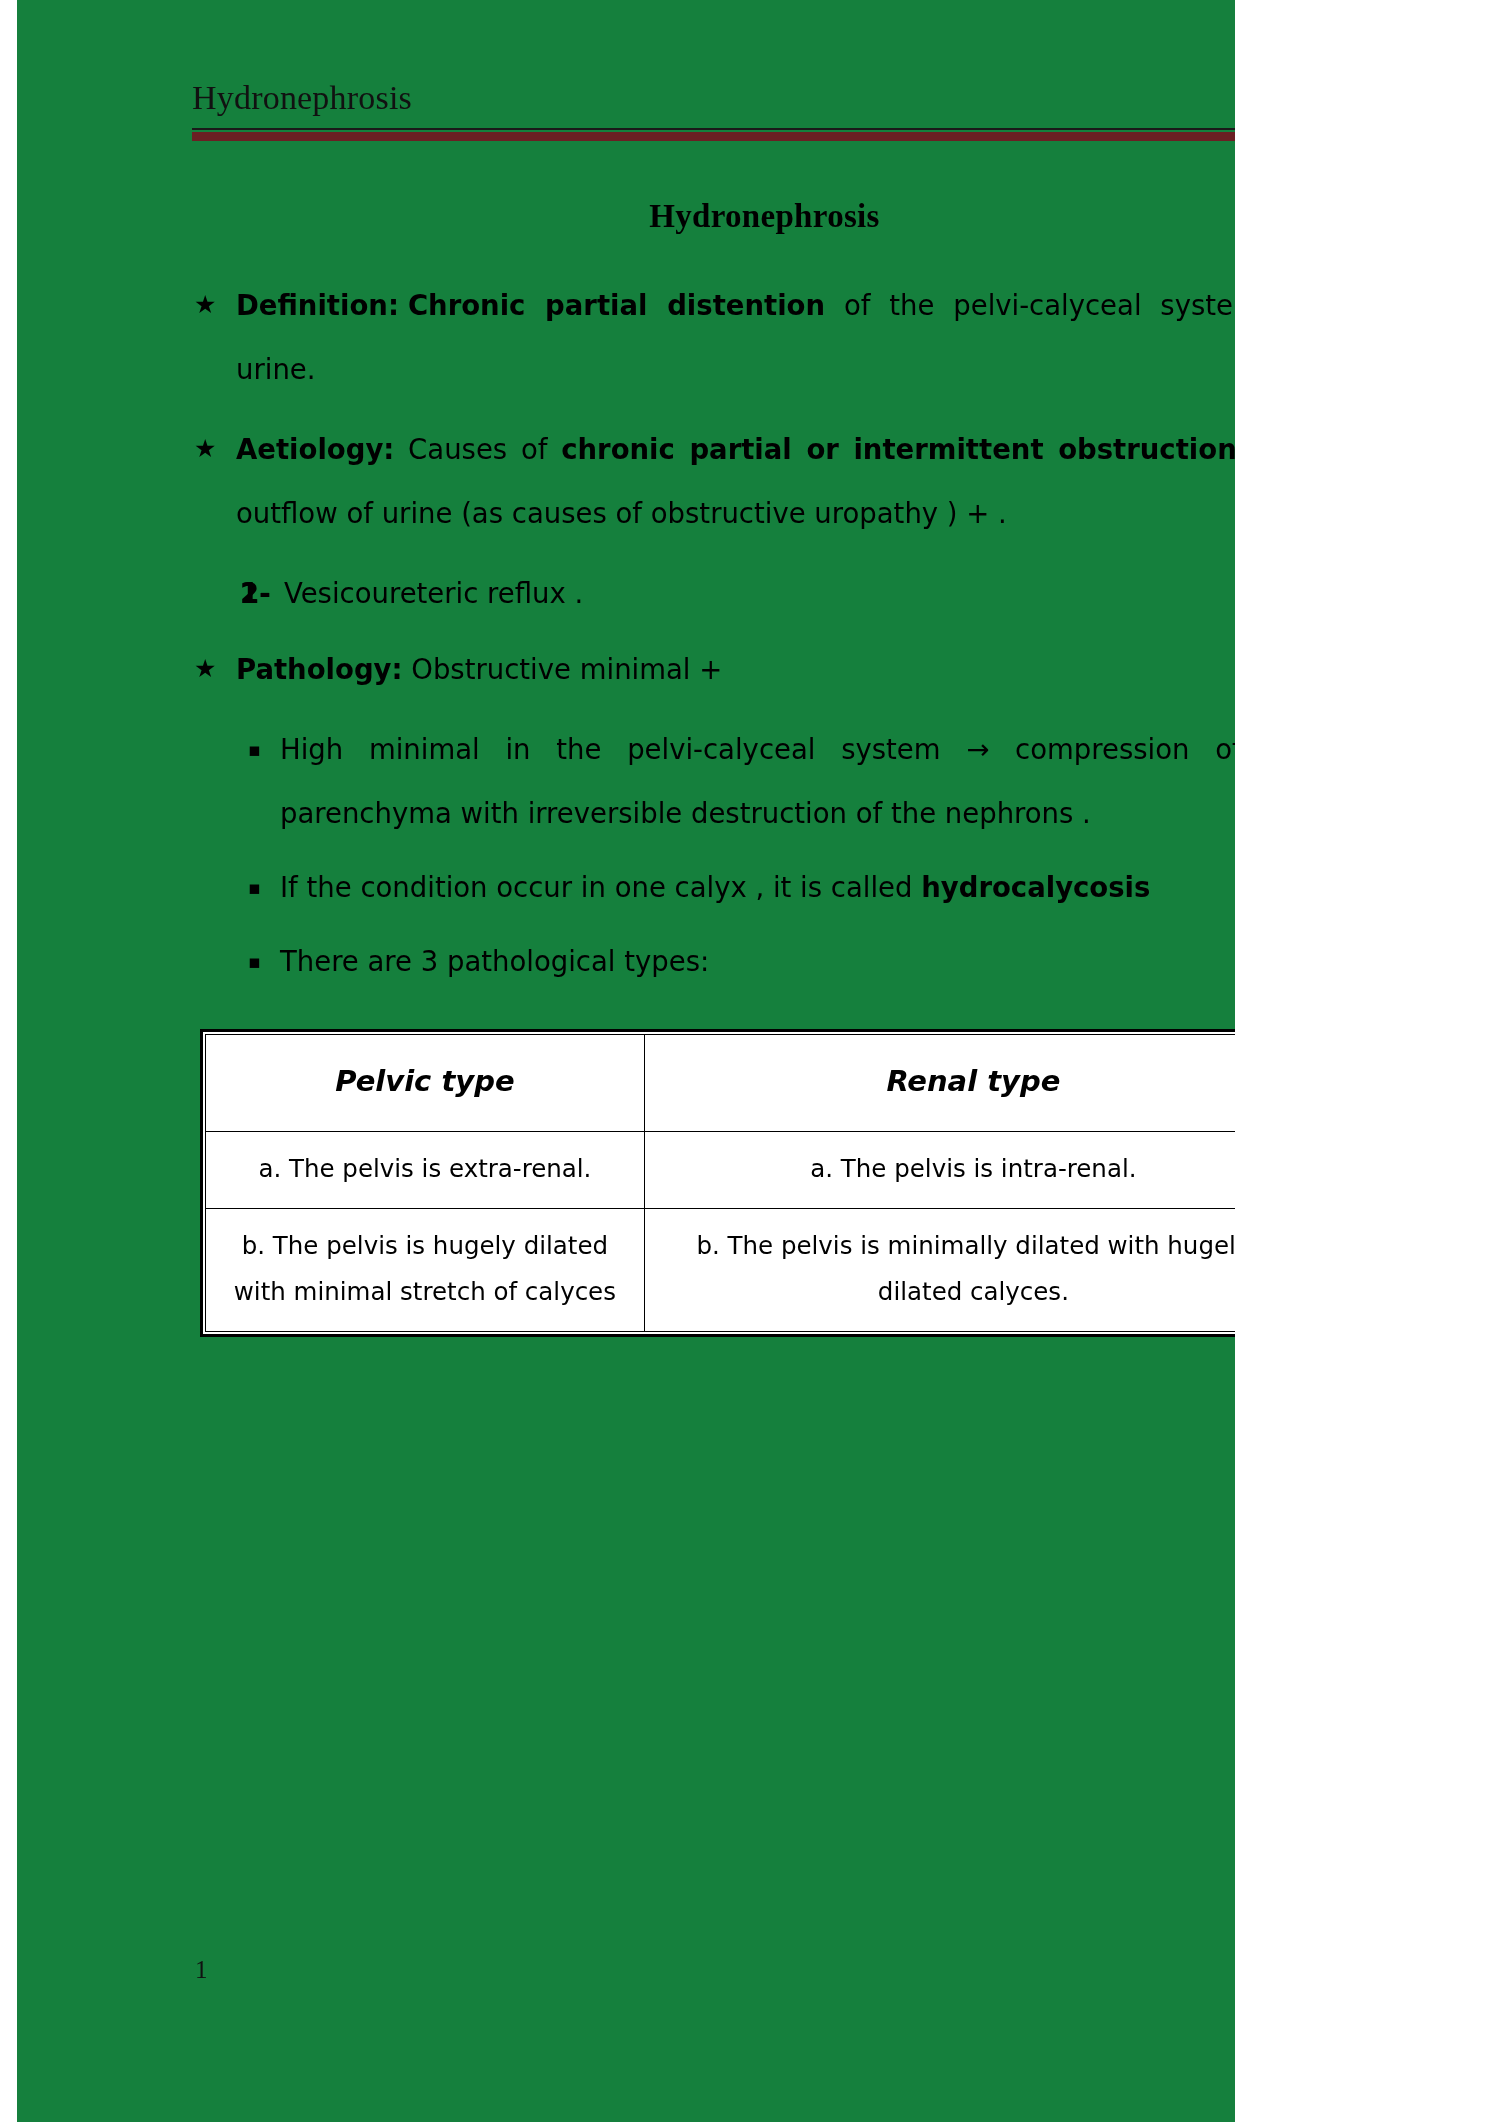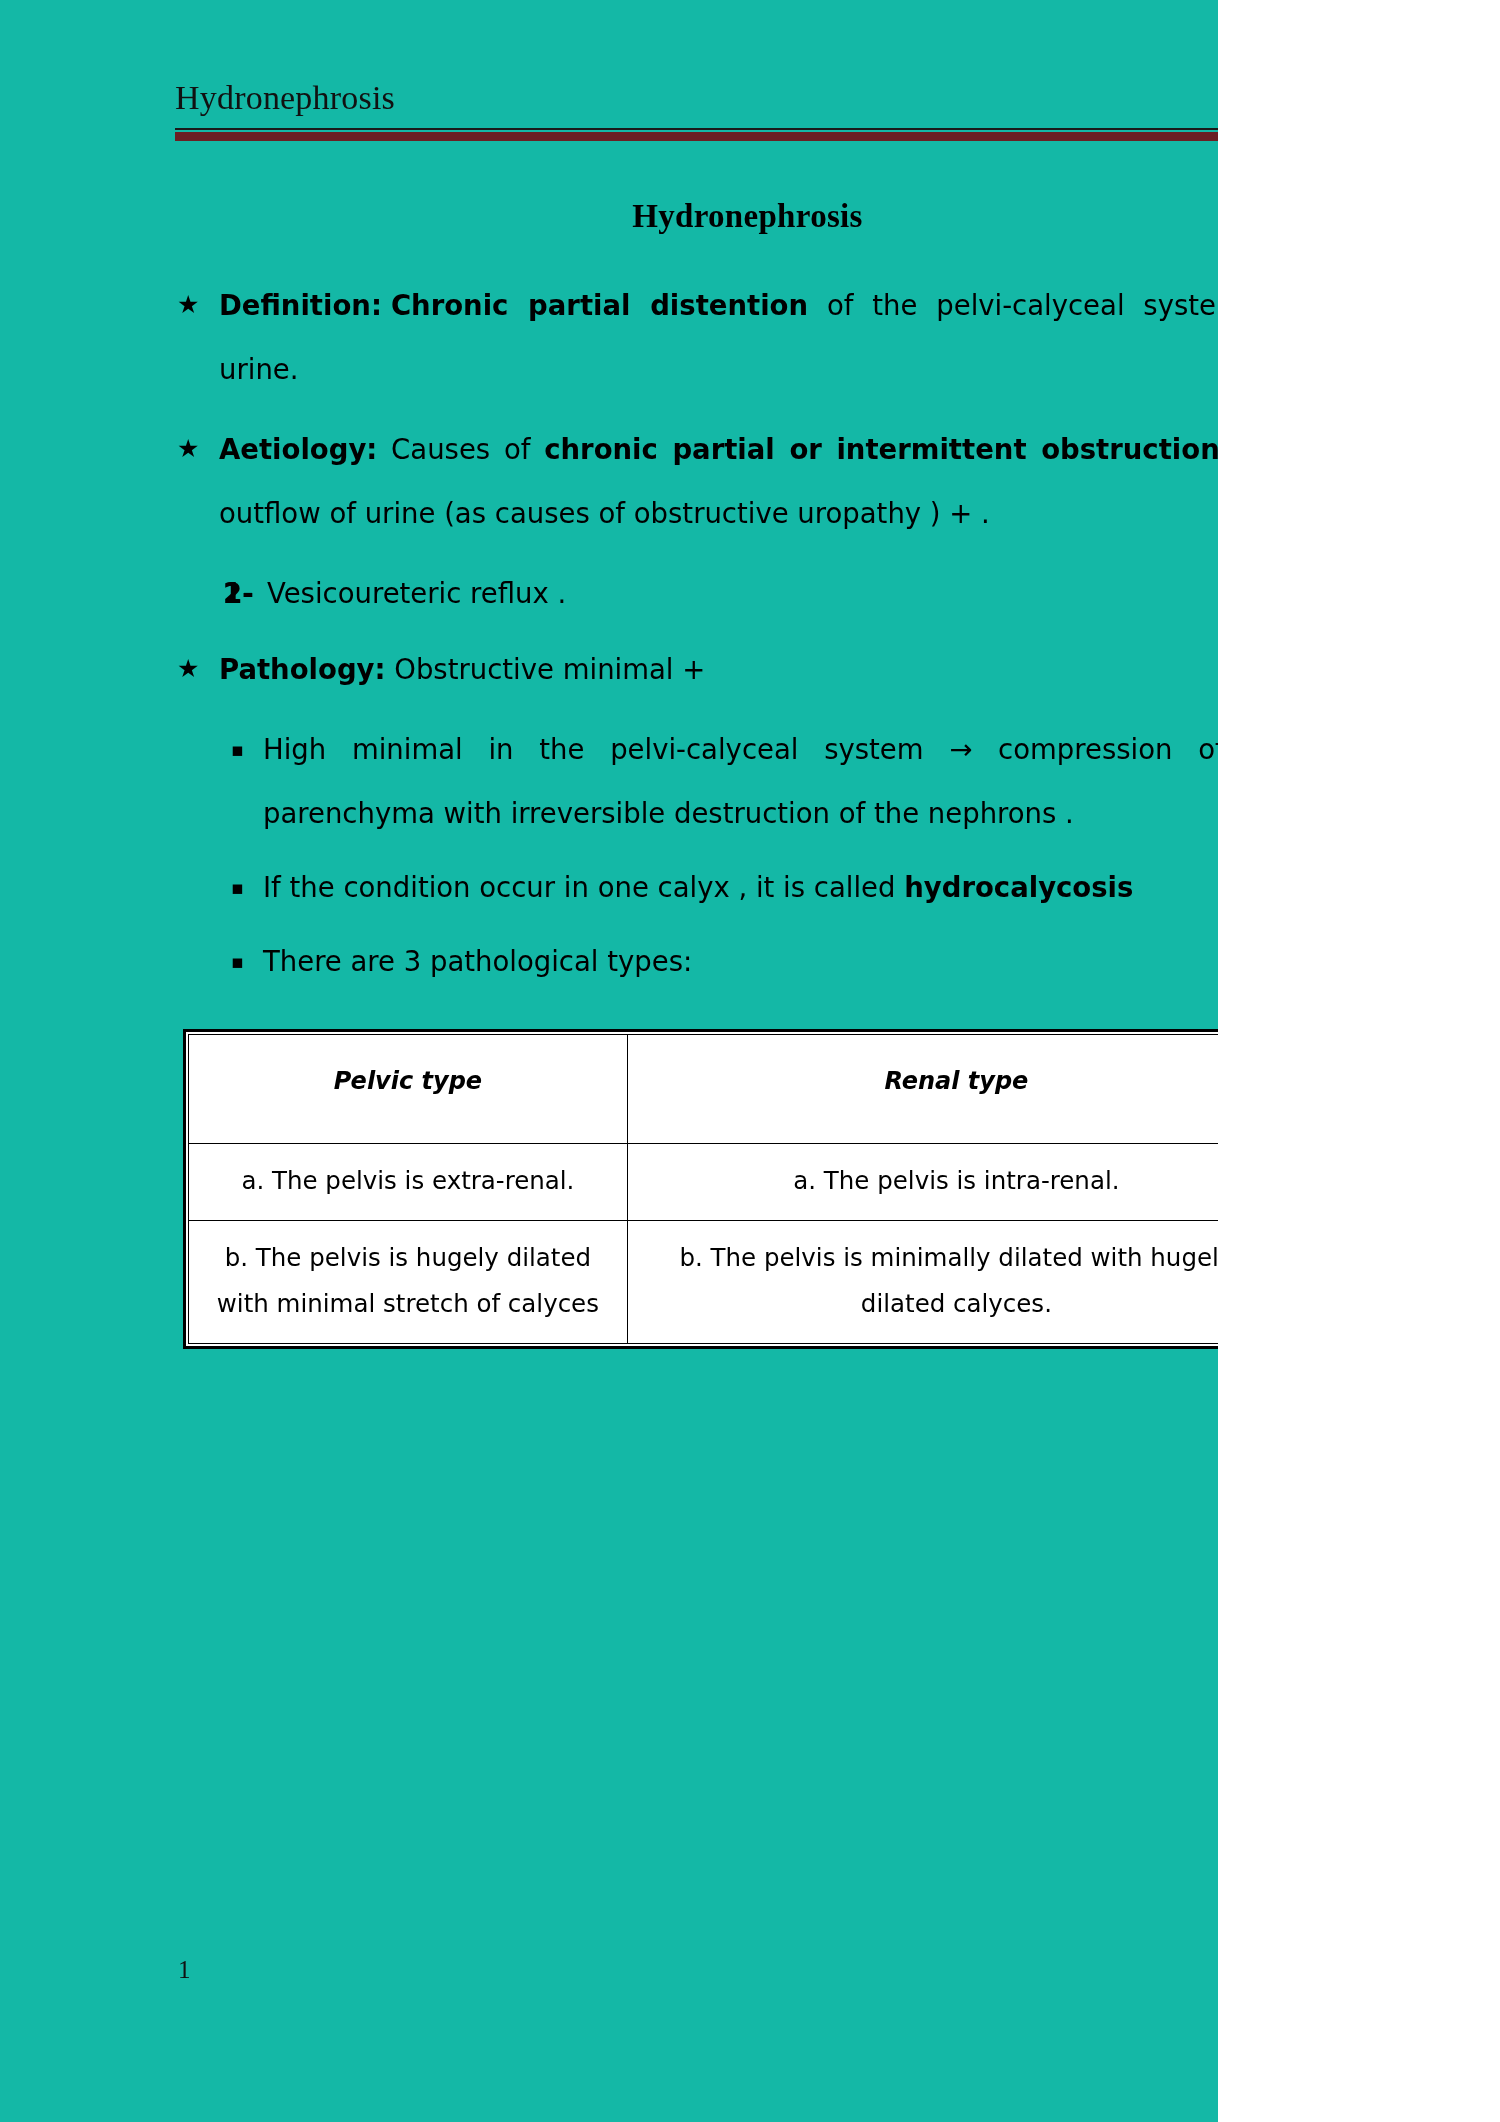--- a/index.html
+++ b/index.html
@@ -11,24 +11,24 @@
     width: 1500px;
     height: 2122px;
     position: relative;
     font-family: "DejaVu Sans", sans-serif;
     color: #000000;
     -webkit-font-smoothing: antialiased;
   }
 
   .page {
     position: absolute;
-    left: 0; top: 0;
+    left: 17px; top: 0;
     width: 1218px;
     height: 2122px;
-    background: #14b8a6;
+    background: #15803d;
     overflow: hidden;
   }
 
   
   .doc-header {
     position: absolute;
     left: 175px;
     top: 78px;
     width: 1145px;
   }
@@ -157,24 +157,24 @@
     font-weight: normal;
     text-align: center;
   }
   table.types-table col.c1 { width: 40%; }
   table.types-table col.c2 { width: 60%; }
 
   table.types-table th {
     text-align: center;
     font-weight: bold;
     font-style: italic;
-    font-size: 24px;
+    font-size: 29px;
     line-height: 48px;
     padding-top: 22px;
-    padding-bottom: 38px;
+    padding-bottom: 26px;
   }
   td.justified { text-align: justify; text-justify: inter-word; }
   td.tall-cell { height: 150px; }
 
   
   .page-number {
     position: absolute;
     left: 178px;
     top: 1955px;
     font-family: "Liberation Serif", "DejaVu Serif", serif;

